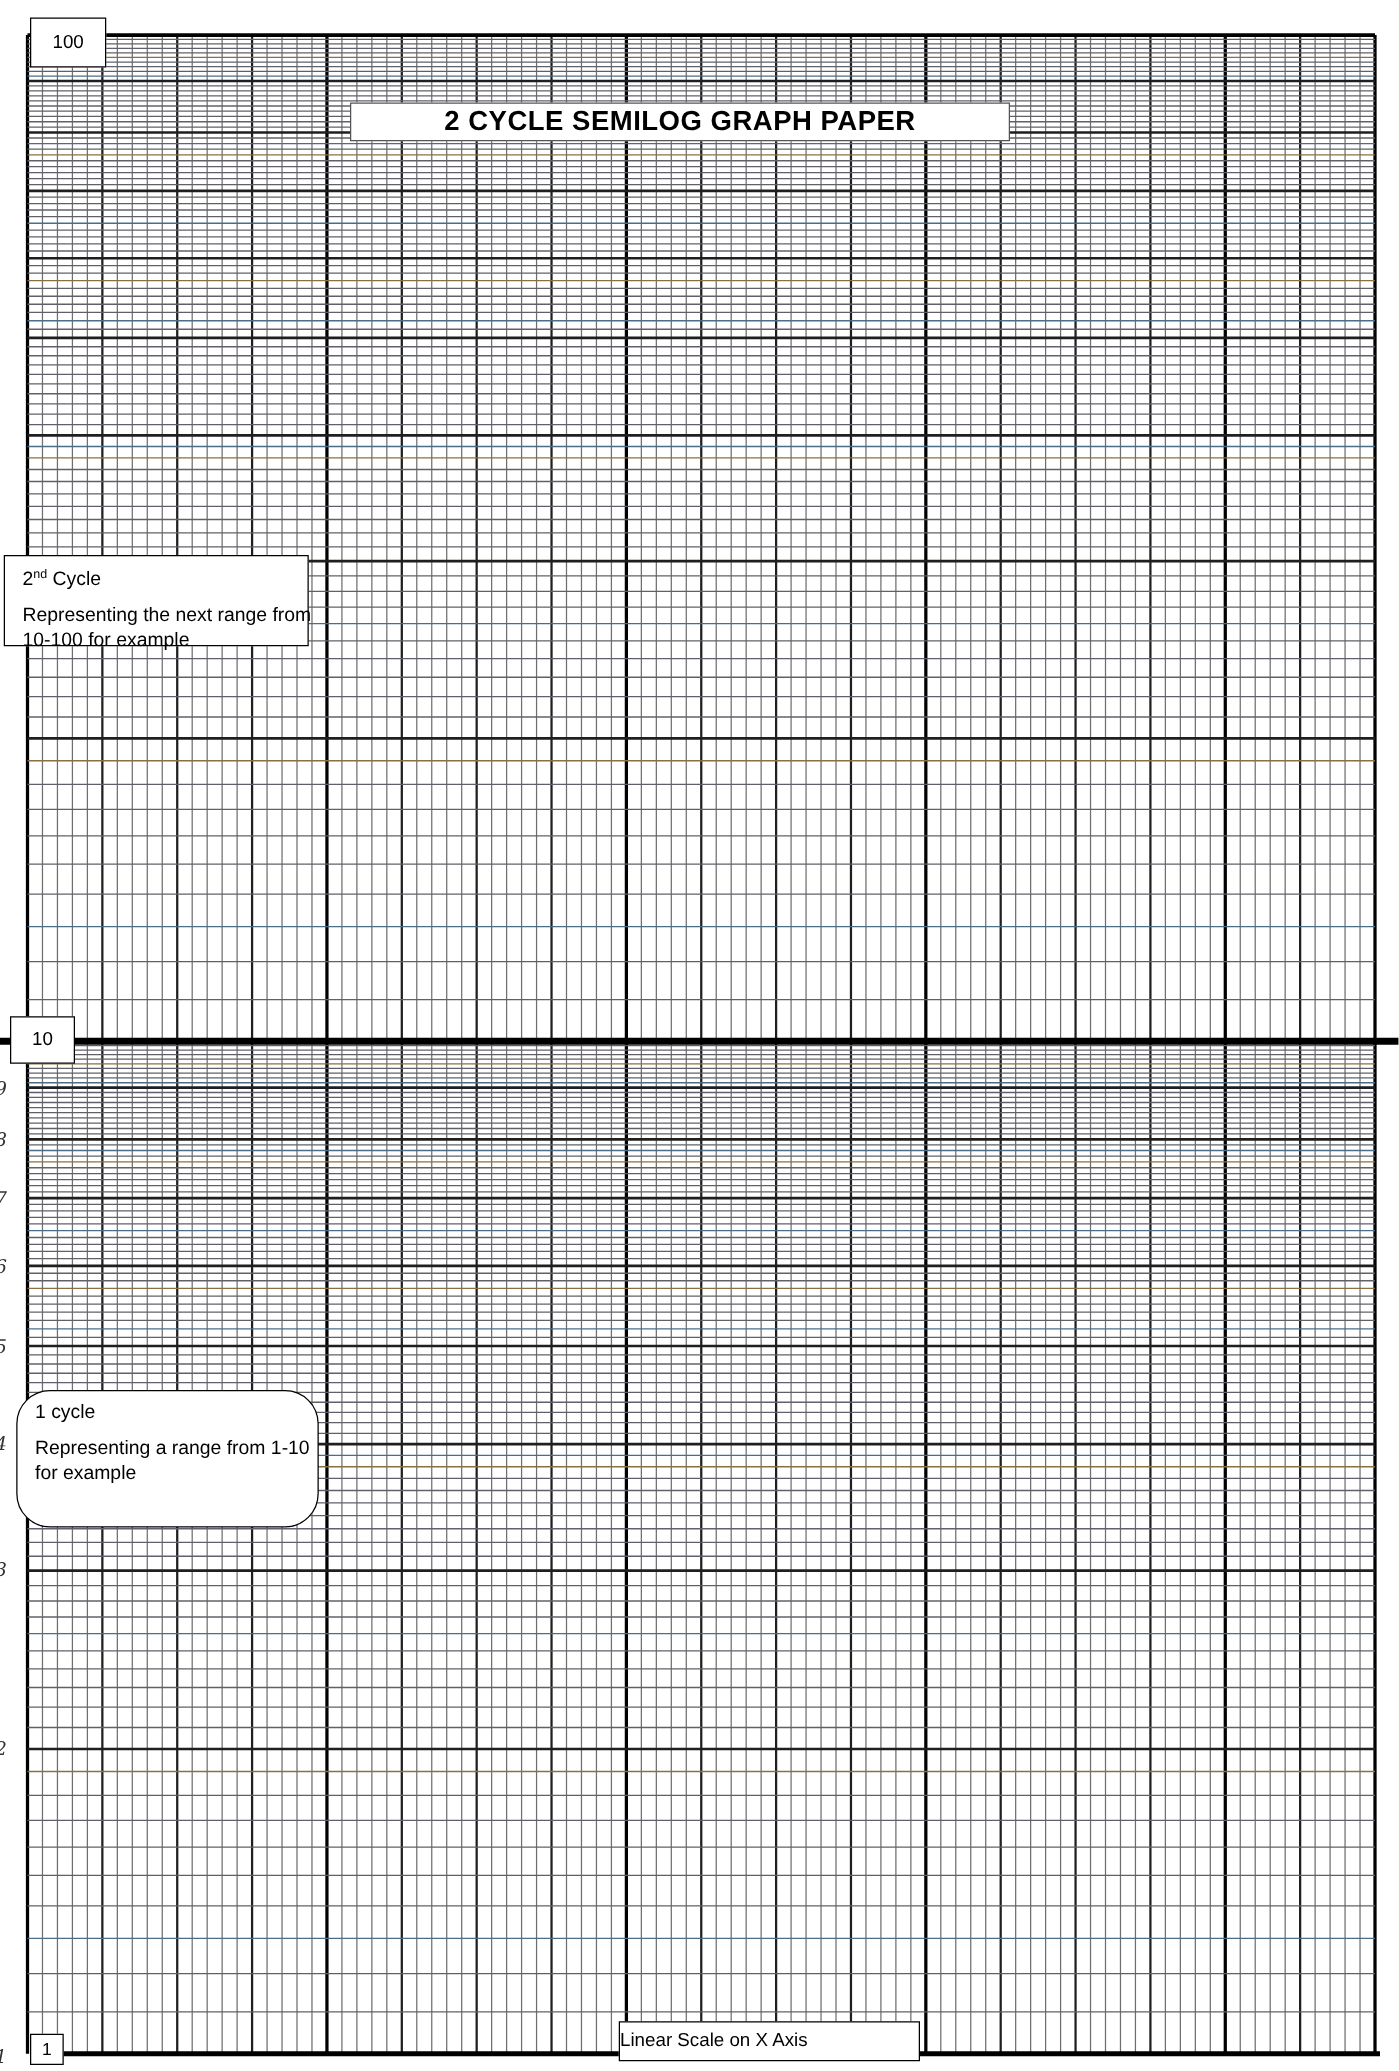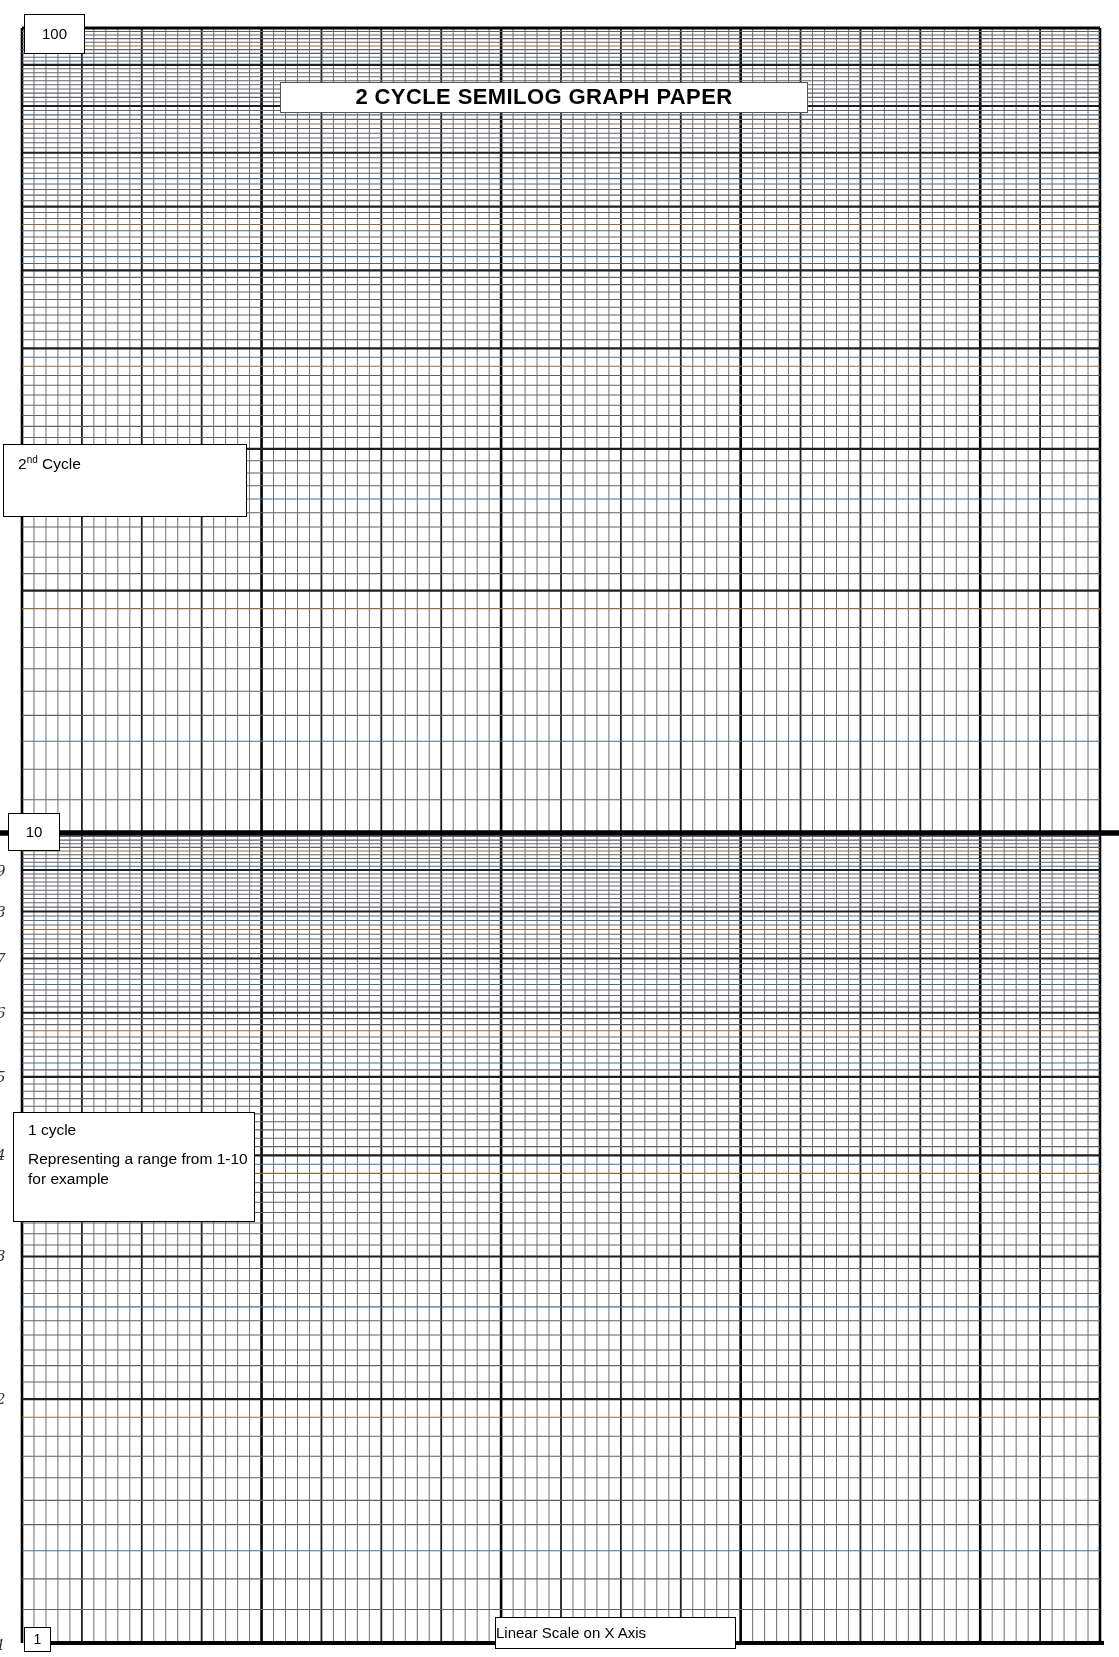--- a/index.html
+++ b/index.html
@@ -34,21 +34,21 @@
   }
   .b100{left:4px;top:14px;width:61px;height:40px;display:flex;align-items:center;justify-content:center;margin-left:20px;}
   .titlebox{
     left:280px;top:82px;width:528px;height:31px;
     border-color:#555;
     display:flex;align-items:center;justify-content:center;
     font-weight:bold;font-size:22px;letter-spacing:.4px;
   }
   .c2{left:3px;top:444px;width:244px;height:73px;padding:6px 18px 0 14px;font-size:15.5px;}
   .b10{left:8px;top:813px;width:52px;height:38px;display:flex;align-items:center;justify-content:center;}
-  .c1{left:13px;top:1112px;width:242px;height:110px;padding:8px 6px 0 14px;font-size:15.5px;}
+  .c1{left:13px;top:1112px;width:242px;height:110px;padding:8px 6px 0 14px;font-size:15.5px;border-radius:27px;}
   .b1{left:24px;top:1627px;width:27px;height:25px;display:flex;align-items:center;justify-content:center;font-size:14px;}
   .xbox{left:495px;top:1617px;width:241px;height:32px;display:flex;align-items:center;justify-content:flex-start;}
   .callout-heading{line-height:18px;}
   .callout-body{margin-top:10px;line-height:20px;}
   .callout-body div{white-space:nowrap;}
   sup{font-size:10px;}
   
   .margin-digit{
     position:absolute;
     left:-4px;width:14px;
@@ -352,20 +352,24 @@
   <div class="box b100">
     <span>100</span>
   </div>
 
   <div class="box titlebox">
     <span>2 CYCLE SEMILOG GRAPH PAPER</span>
   </div>
 
   <div class="box c2">
     <div class="callout-heading"><span>2</span><sup>nd</sup><span> Cycle</span></div>
+    <div class="callout-body">
+      <div>Representing the next range from</div>
+      <div>10-100 for example</div>
+    </div>
   </div>
 
   <div class="box b10">
     <span>10</span>
   </div>
 
   <div class="box c1">
     <div class="callout-heading">1 cycle</div>
     <div class="callout-body">
       <div>Representing a range from 1-10</div>

